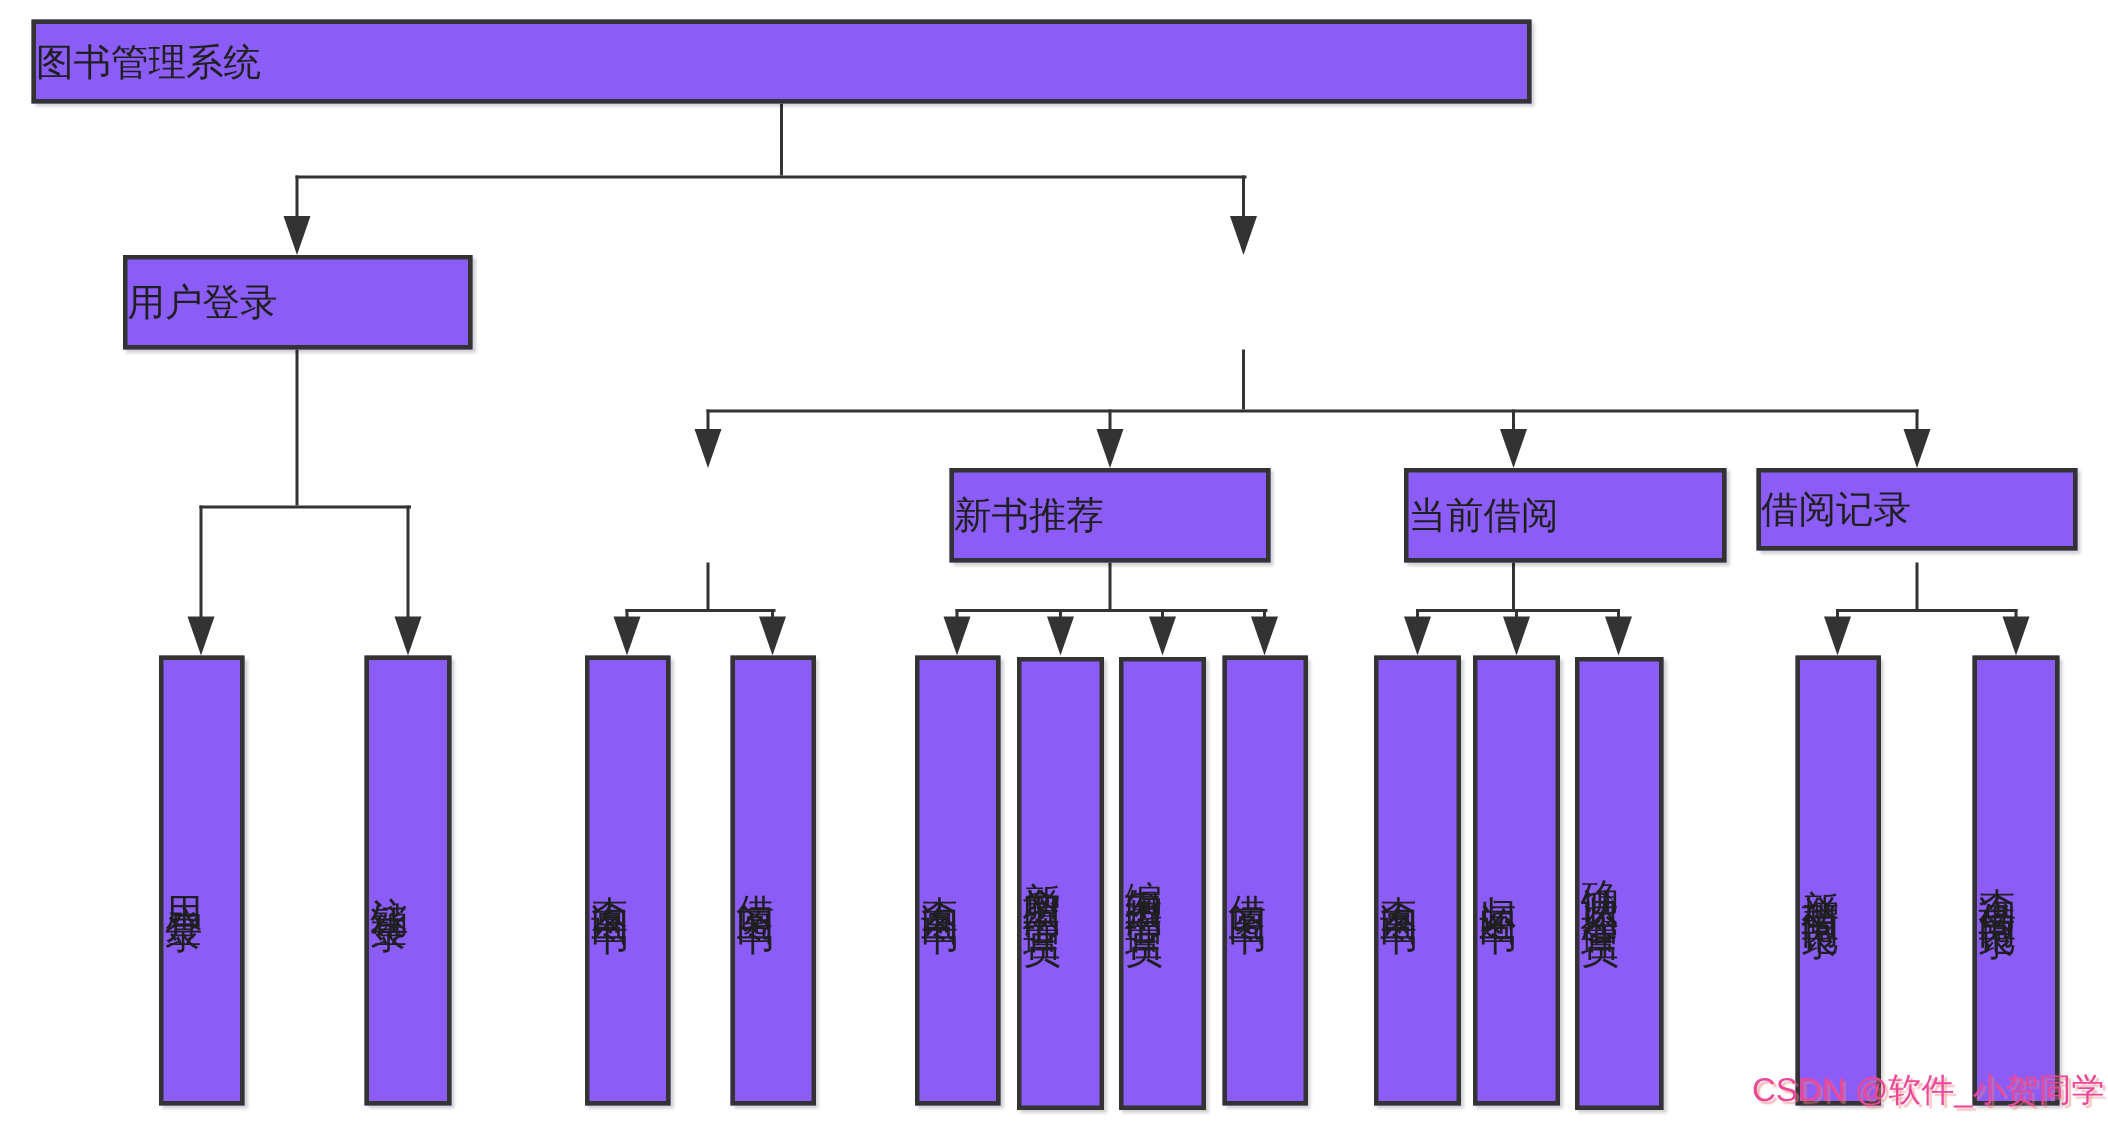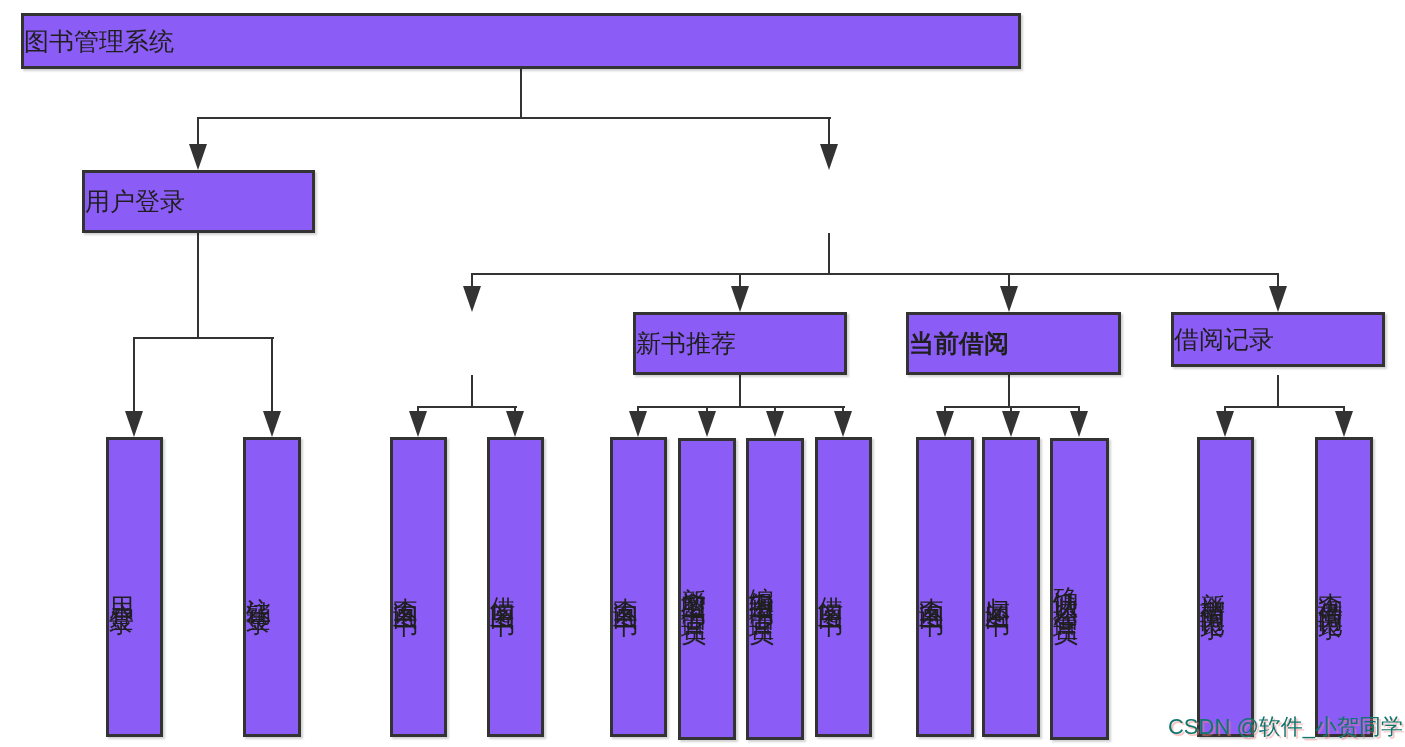--- a/index.html
+++ b/index.html
@@ -45,21 +45,21 @@
     border-left: 9px solid transparent;
     border-right: 9px solid transparent;
     border-top: 26px solid #333333;
     z-index: 1;
   }
   .watermark {
     position: absolute;
     right: 2px;
     top: 712px;
     font-size: 22px;
-    color: #0f766e;
+    color: #ec4899;
     text-shadow: 2px 2px 1px rgba(240,128,128,0.55);
     white-space: nowrap;
     z-index: 5;
   }
 </style>
 </head>
 <body>
 
 <div id="stage">
 
@@ -93,21 +93,21 @@
   <div class="vline" style="left:1008px; top:273px; height:14px;"></div>
   <div class="vline" style="left:1277px; top:273px; height:14px;"></div>
   <div class="arrowhead" style="left:463px; top:286px;"></div>
   <div class="arrowhead" style="left:731px; top:286px;"></div>
   <div class="arrowhead" style="left:1000px; top:286px;"></div>
   <div class="arrowhead" style="left:1269px; top:286px;"></div>
 
   <div class="node" style="left:633px; top:312px; width:214px; height:63px;">
     <span>新书推荐</span>
   </div>
-  <div class="node" style="left:906px; top:312px; width:215px; height:63px;font-weight:bold;">
+  <div class="node" style="left:936px; top:312px; width:215px; height:63px;">
     <span>当前借阅</span>
   </div>
   <div class="node" style="left:1171px; top:312px; width:214px; height:55px;">
     <span>借阅记录</span>
   </div>
 
   <div class="vline" style="left:471px; top:375px; height:33px;"></div>
   <div class="vline" style="left:739px; top:375px; height:33px;"></div>
   <div class="vline" style="left:1008px; top:375px; height:33px;"></div>
   <div class="vline" style="left:1277px; top:375px; height:33px;"></div>

